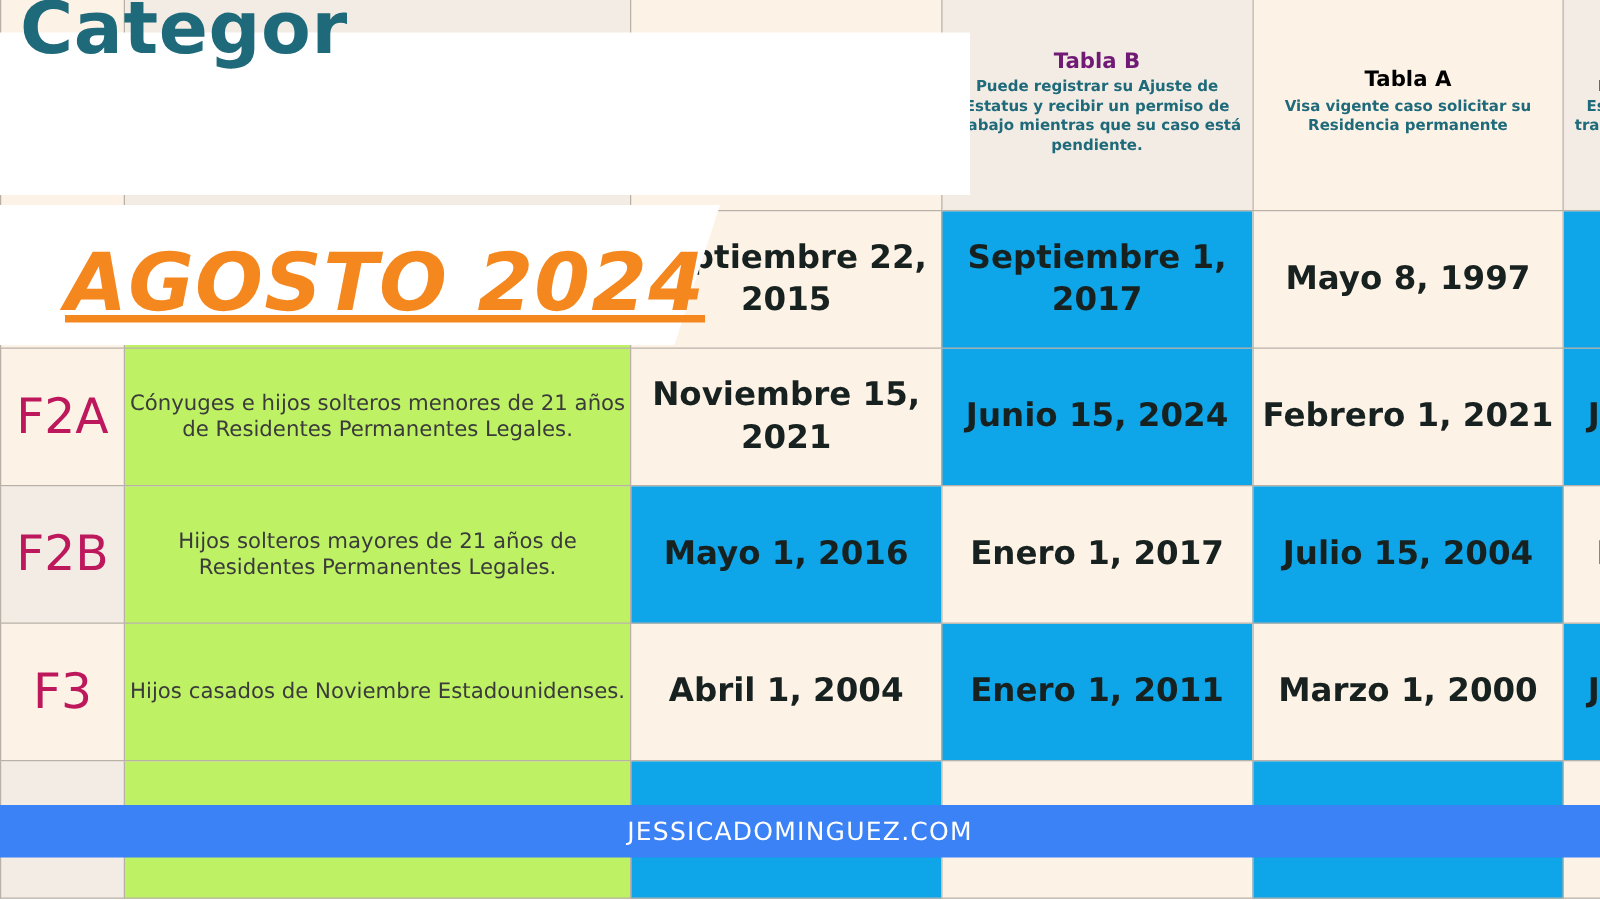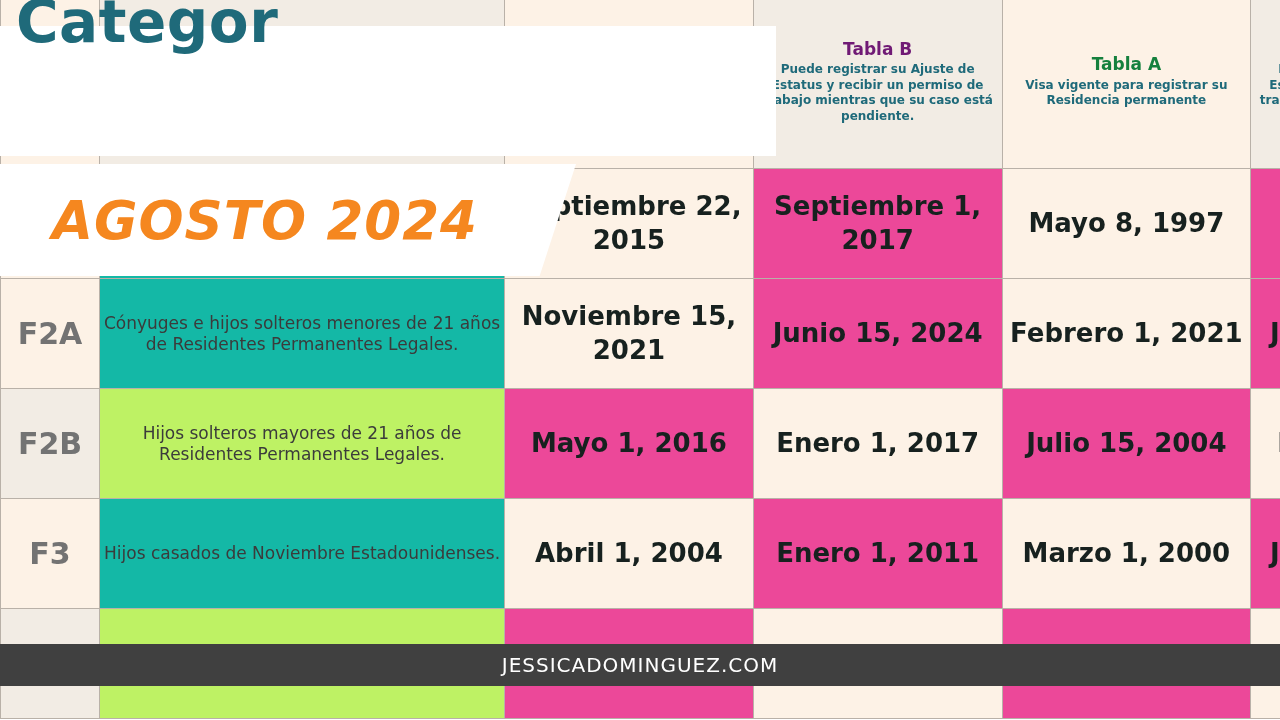--- a/index.html
+++ b/index.html
@@ -51,59 +51,59 @@
     vertical-align: middle;
     padding: 4px 10px;
     box-sizing: border-box;
   }
   .hdr.alt { background: #f2ece4; }
   .hdr-title {
     font-weight: bold;
     font-size: 17px;
     line-height: 1.25;
   }
-  .hdr-title.pink { color: #15803d; }
+  .hdr-title.pink { color: #000000; }
   .hdr-title.blue { color: #701a75; }
   .hdr-sub {
     font-weight: bold;
     font-size: 12px;
     line-height: 1.3;
     color: #1f6a7a;
     margin-top: 2px;
   }
 
   
   .row-cat {
     background: #fdf2e6;
-    color: #737373;
-    font-weight: bold;
-    font-size: 30px;
+    color: #be185d;
+    font-weight: normal;
+    font-size: 39px;
   }
   .row-cat.alt { background: #f2ece4; margin-top: 32px; }
 
   .row-desc {
     background: #bef264;
     color: #3b3b3b;
     font-size: 17px;
     line-height: 1.22;
     padding: 6px 10px;
     box-sizing: border-box;
   }
-  .row-desc.alt { background: #14b8a6; }
+  .row-desc.alt { background: #bef264; }
 
   .row-val {
     background: #fdf2e6;
     color: #17211f;
     font-weight: bold;
     font-size: 26px;
     line-height: 1.3;
     padding: 6px 6px;
     box-sizing: border-box;
   }
-  .row-val.alt { background: #ec4899; text-align: center; }
+  .row-val.alt { background: #0ea5e9; text-align: center; }
 
   .r-h { height: 110px; }
 
   
   .title-wrap {
     position: absolute;
     left: 16px;
     top: 0;
     width: 760px;
     height: 290px;
@@ -146,31 +146,32 @@
     white-space: nowrap;
   }
   .title-line-1 {
     left: 22px;
     top: 56px;
     font-size: 58px;
   }
   .title-line-2 {
     left: 36px;
     top: 190px;
-    font-size: 53px;
+    font-size: 64px;
+    text-decoration: underline;
   }
 
   
   .footer-bar {
     position: absolute;
     left: 0;
     bottom: 34px;
     width: 1280px;
     height: 42px;
-    background: #404040;
+    background: #3b82f6;
     display: flex;
     align-items: center;
     justify-content: center;
   }
   .footer-text {
     color: #ffffff;
     font-size: 20px;
     letter-spacing: 1px;
     font-family: "DejaVu Sans", sans-serif;
   }
@@ -200,21 +201,21 @@
         <th class="hdr">
           <div class="hdr-title pink">Tabla A</div>
           <div class="hdr-sub"></div>
         </th>
         <th class="hdr alt">
           <div class="hdr-title blue">Tabla B</div>
           <div class="hdr-sub">Puede registrar su Ajuste de Estatus y recibir un permiso de trabajo mientras que su caso está pendiente.</div>
         </th>
         <th class="hdr">
           <div class="hdr-title pink">Tabla A</div>
-          <div class="hdr-sub">Visa vigente para registrar su Residencia permanente</div>
+          <div class="hdr-sub">Visa vigente caso solicitar su Residencia permanente</div>
         </th>
         <th class="hdr alt">
           <div class="hdr-title blue">Tabla B</div>
           <div class="hdr-sub">Puede registrar su Ajuste de Estatus y recibir un permiso de trabajo mientras que su caso está pendiente.</div>
         </th>
       </tr>
     </thead>
     <tbody>
       <tr class="r-h">
         <td class="row-cat"></td>

